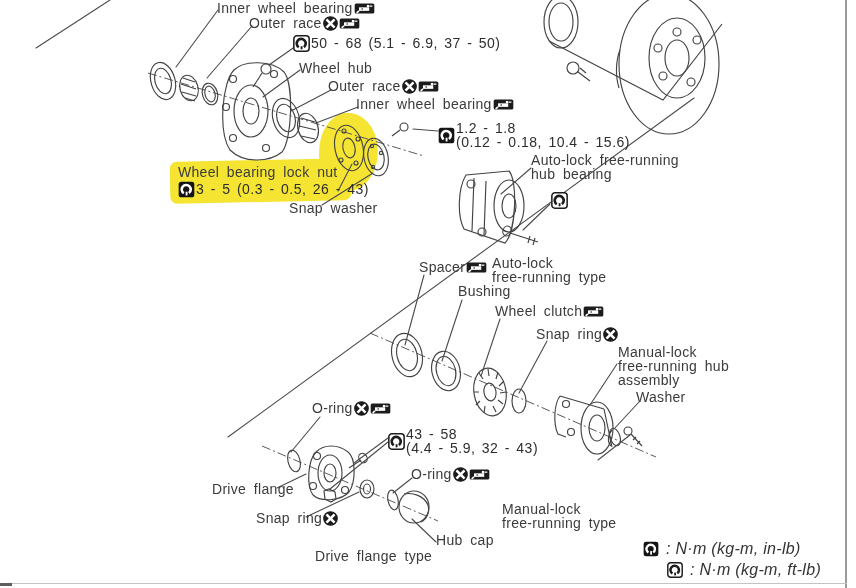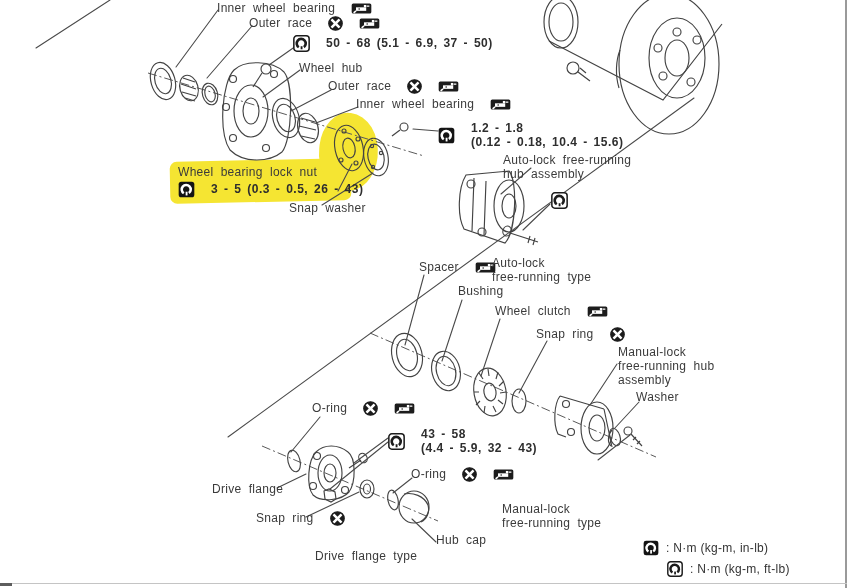--- a/index.html
+++ b/index.html
@@ -8,32 +8,32 @@
   
   .hl{position:absolute;background:#f5e532;z-index:0;}
   .hl-text{left:170px;top:160px;width:181px;height:42px;border-radius:7px;transform:rotate(-1.2deg);}
   .hl-blob{left:319px;top:113px;width:59px;height:78px;border-radius:46% 54% 48% 52%;transform:rotate(6deg);}
   
   svg.art{position:absolute;left:0;top:0;z-index:1;}
   .ln{stroke:#4a4a4a;stroke-width:1.1;fill:none;stroke-linecap:round;}
   .pt{stroke:#434343;stroke-width:1.15;fill:none;}
   .cl{stroke:#5a5a5a;stroke-width:1;fill:none;stroke-dasharray:9 3 2 3;}
   
-  .lbl{position:absolute;z-index:2;display:flex;align-items:center;gap:16px;
-       font-size:12px;color:#3b3b3b;letter-spacing:0.3px;word-spacing:3.5px;white-space:nowrap;line-height:13px;}
-  .spec{font-weight:700;letter-spacing:0.5px;word-spacing:2px;color:#2e2e2e;}
+  .lbl{position:absolute;z-index:2;display:flex;align-items:center;gap:1px;
+       font-size:14px;color:#3b3b3b;letter-spacing:0.3px;word-spacing:3.5px;white-space:nowrap;line-height:13px;}
+  .spec{font-weight:400;letter-spacing:0.5px;word-spacing:2px;color:#2e2e2e;}
   .tl{align-items:center;}
   .col{display:flex;flex-direction:column;gap:1px;}
   .ic-t{width:17px;height:17px;flex:0 0 auto;}
   .ic-r{width:15px;height:15px;flex:0 0 auto;}
   .ic-g{width:21px;height:11px;flex:0 0 auto;}
   .model{position:absolute;left:33px;top:290px;z-index:2;font-size:60px;color:#0f0f0f;
          letter-spacing:0px;line-height:1;}
   .legend-row{position:absolute;z-index:2;display:flex;align-items:center;gap:7px;
-              font-size:12px;color:#333;letter-spacing:0.3px;white-space:nowrap;}
+              font-size:16px;color:#333;letter-spacing:0.3px;white-space:nowrap;font-style:italic;}
   .edge-v{position:absolute;left:845px;top:0;width:2px;height:588px;background:#9a9a9a;z-index:2;}
   .edge-h{position:absolute;left:0;top:583px;width:847px;height:1px;background:#c4c4c4;z-index:2;}
   .edge-tick{position:absolute;left:0;top:583px;width:12px;height:3px;background:#5d5d5d;z-index:2;}
 </style>
 </head>
 <body>
 
 <div id="stage">
 
   <div class="hl hl-text"></div>
@@ -257,24 +257,24 @@
   <div class="lbl spec tl" style="left:438px;top:122px">
     <svg class="ic-t">
         <use href="#sym-torque-inlb"></use>
       </svg>
     <span class="col">
       <span>1.2 - 1.8</span>
       <span>(0.12 - 0.18, 10.4 - 15.6)</span>
     </span>
   </div>
 
-  <div class="lbl tl" style="left:503px;top:154px">
+  <div class="lbl tl" style="left:531px;top:154px">
     <span class="col">
       <span>Auto-lock free-running</span>
-      <span>hub assembly</span>
+      <span>hub bearing</span>
     </span>
   </div>
 
   <div class="lbl spec tl" style="left:551px;top:192px">
     <svg class="ic-t">
         <use href="#sym-torque-ftlb"></use>
       </svg>
   </div>
 
   <div class="lbl" style="left:178px;top:166px">

